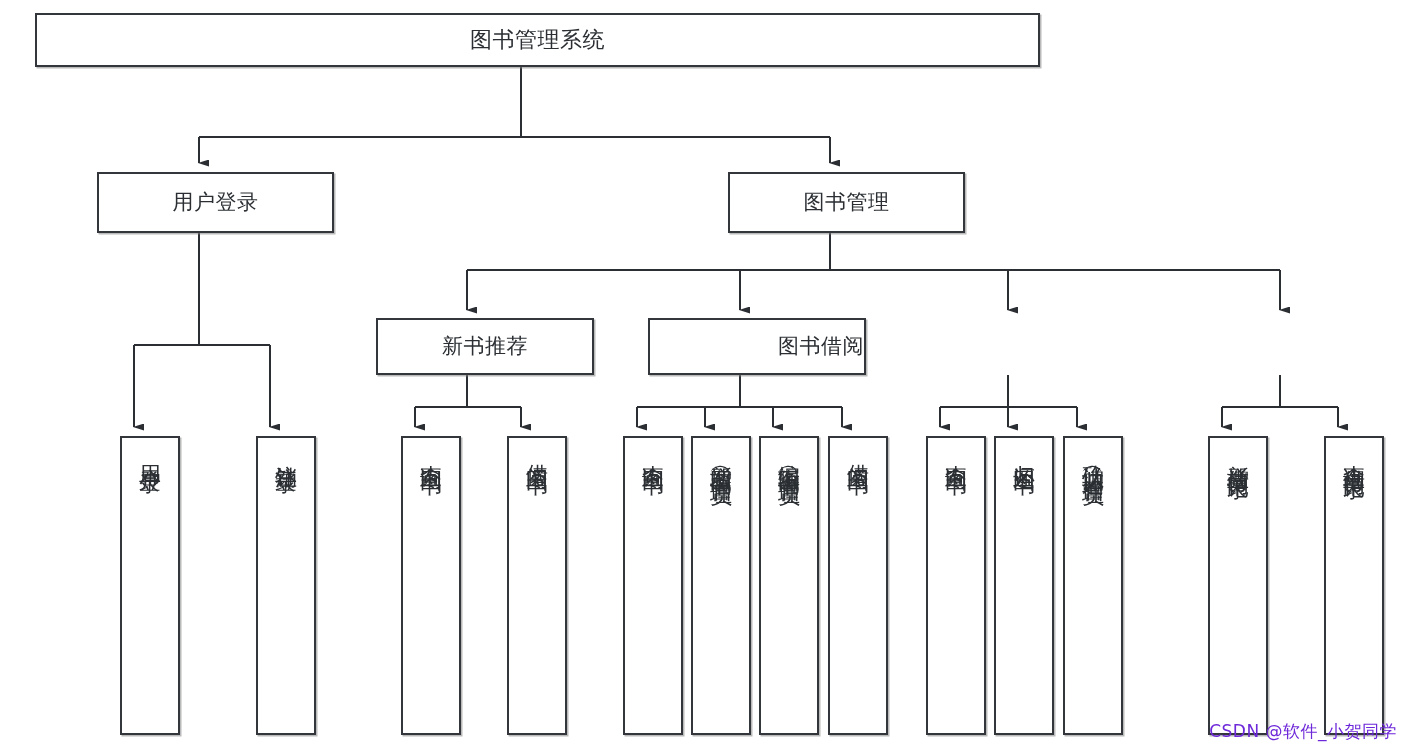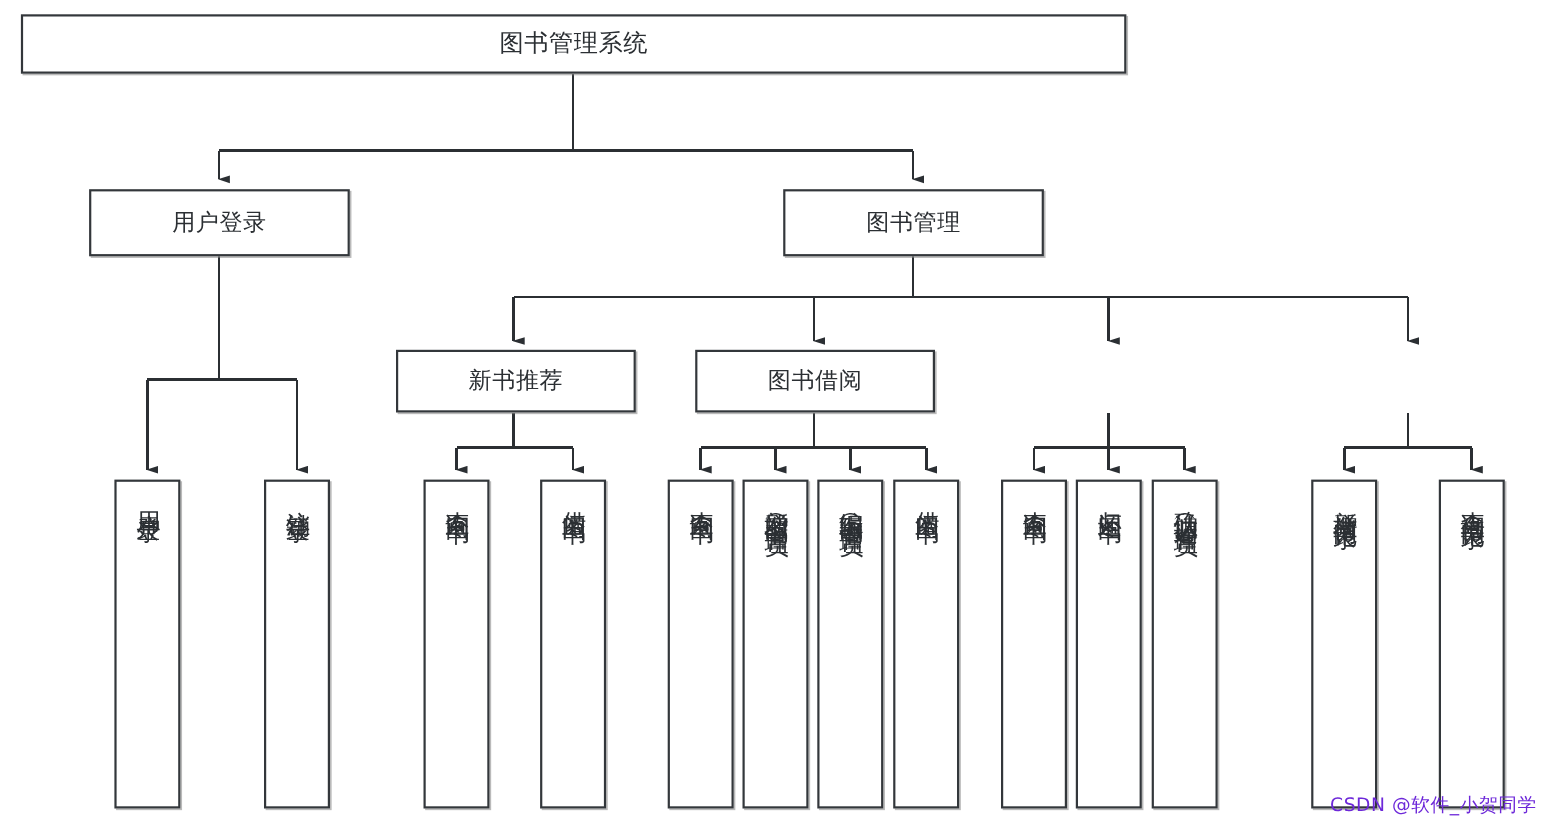--- a/index.html
+++ b/index.html
@@ -29,20 +29,21 @@
   .node {
     position: absolute;
     box-sizing: border-box;
     background: #ffffff;
     border: 2px solid #33373b;
     box-shadow: 1.5px 1.5px 0 0 rgba(130,130,130,0.55);
     display: flex;
     align-items: center;
     justify-content: center;
     color: #2b2f33;
+    margin-left: 16px;
   }
   .node-label {
     font-size: 21px;
     line-height: 1.25;
     letter-spacing: 0.5px;
     white-space: nowrap;
     color: #2b2f33;
   }
   
   .node.horiz .node-label {
@@ -142,21 +143,21 @@
   <div class="node horiz" style="left:81px; top:172px; width:237px; height:61px;">
     <span class="node-label">用户登录</span>
   </div>
   <div class="node horiz" style="left:360px; top:318px; width:218px; height:57px;">
     <span class="node-label">新书推荐</span>
   </div>
 
   <div class="node horiz" style="left:712px; top:172px; width:237px; height:61px;">
     <span class="node-label">图书管理</span>
   </div>
-  <div class="node horiz" style="left:632px; top:318px; width:218px; height:57px;">
+  <div class="node horiz" style="left:632px; top:318px; width:218px; height:57px;justify-content:flex-end;">
     <span class="node-label">图书借阅</span>
   </div>
 
   <div class="node leaf" style="left:104px; top:436px; width:60px; height:299px;">
     <span class="node-label">用户登录</span>
   </div>
   <div class="node leaf" style="left:240px; top:436px; width:60px; height:299px;">
     <span class="node-label">注销登录</span>
   </div>
 

